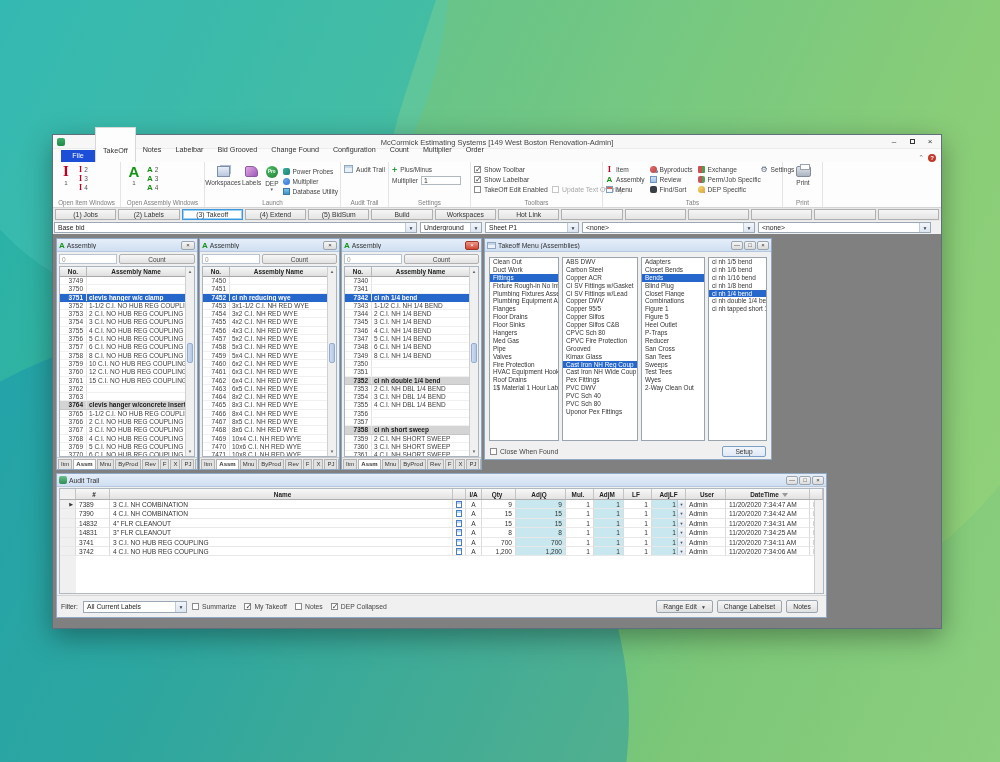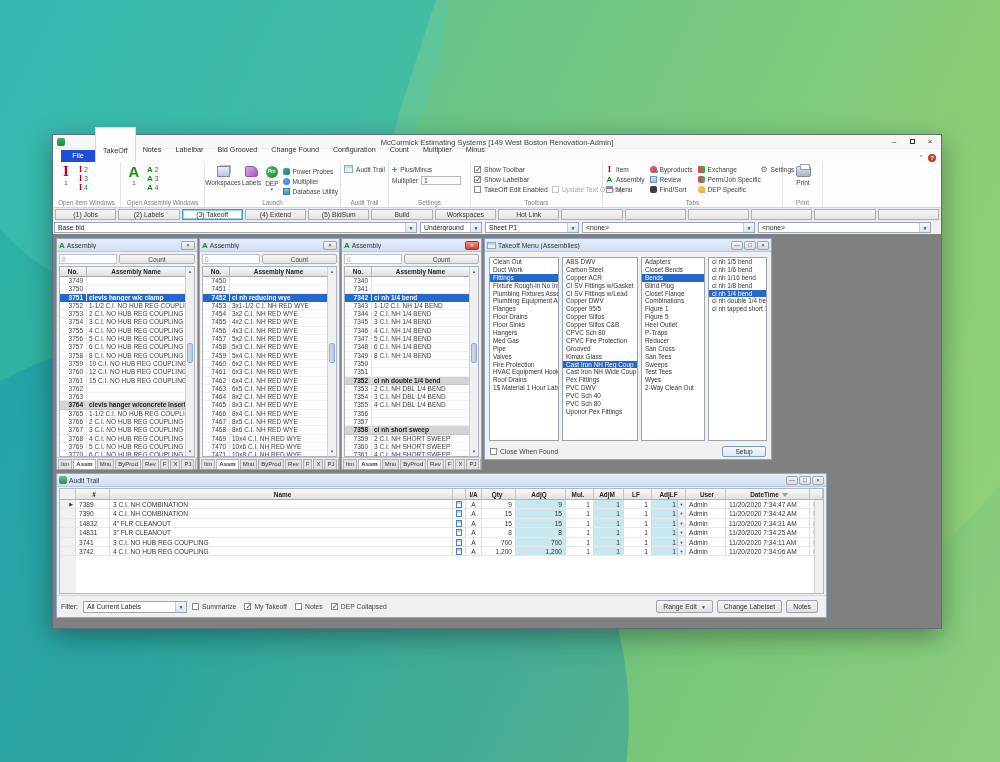--- a/index.html
+++ b/index.html
@@ -192,21 +192,21 @@
     <span class="filebtn">File</span>
     <span style="display:flex;">
         <span class="mtab on">TakeOff</span>
         <span class="mtab">Notes</span>
         <span class="mtab">Labelbar</span>
         <span class="mtab">Bid Grooved</span>
         <span class="mtab">Change Found</span>
         <span class="mtab">Configuration</span>
         <span class="mtab">Count</span>
         <span class="mtab">Multiplier</span>
-        <span class="mtab">Minus</span>
+        <span class="mtab">Order</span>
       </span>
     <span class="mright">
       <span class="chev">⌃</span>
       <span class="helpico">?</span>
     </span>
   </div>
 
   <div class="ribbon">
 
     <div class="rg" style="width:68px;">

